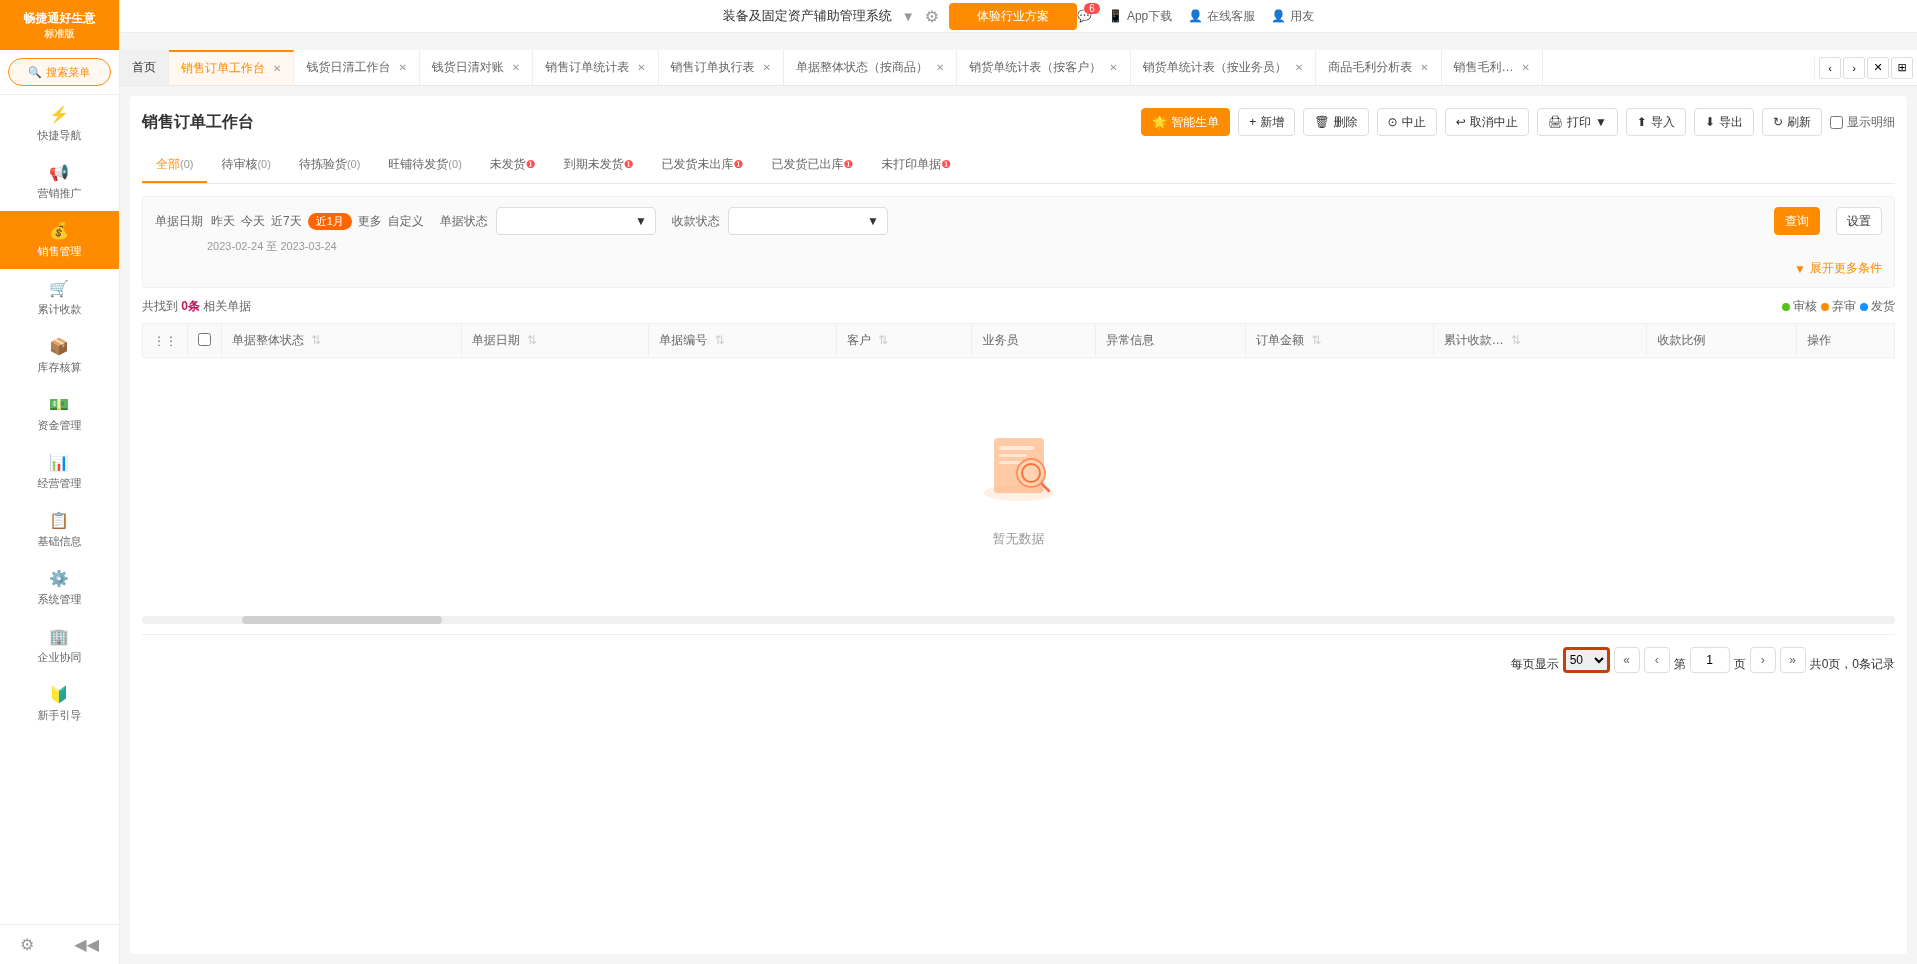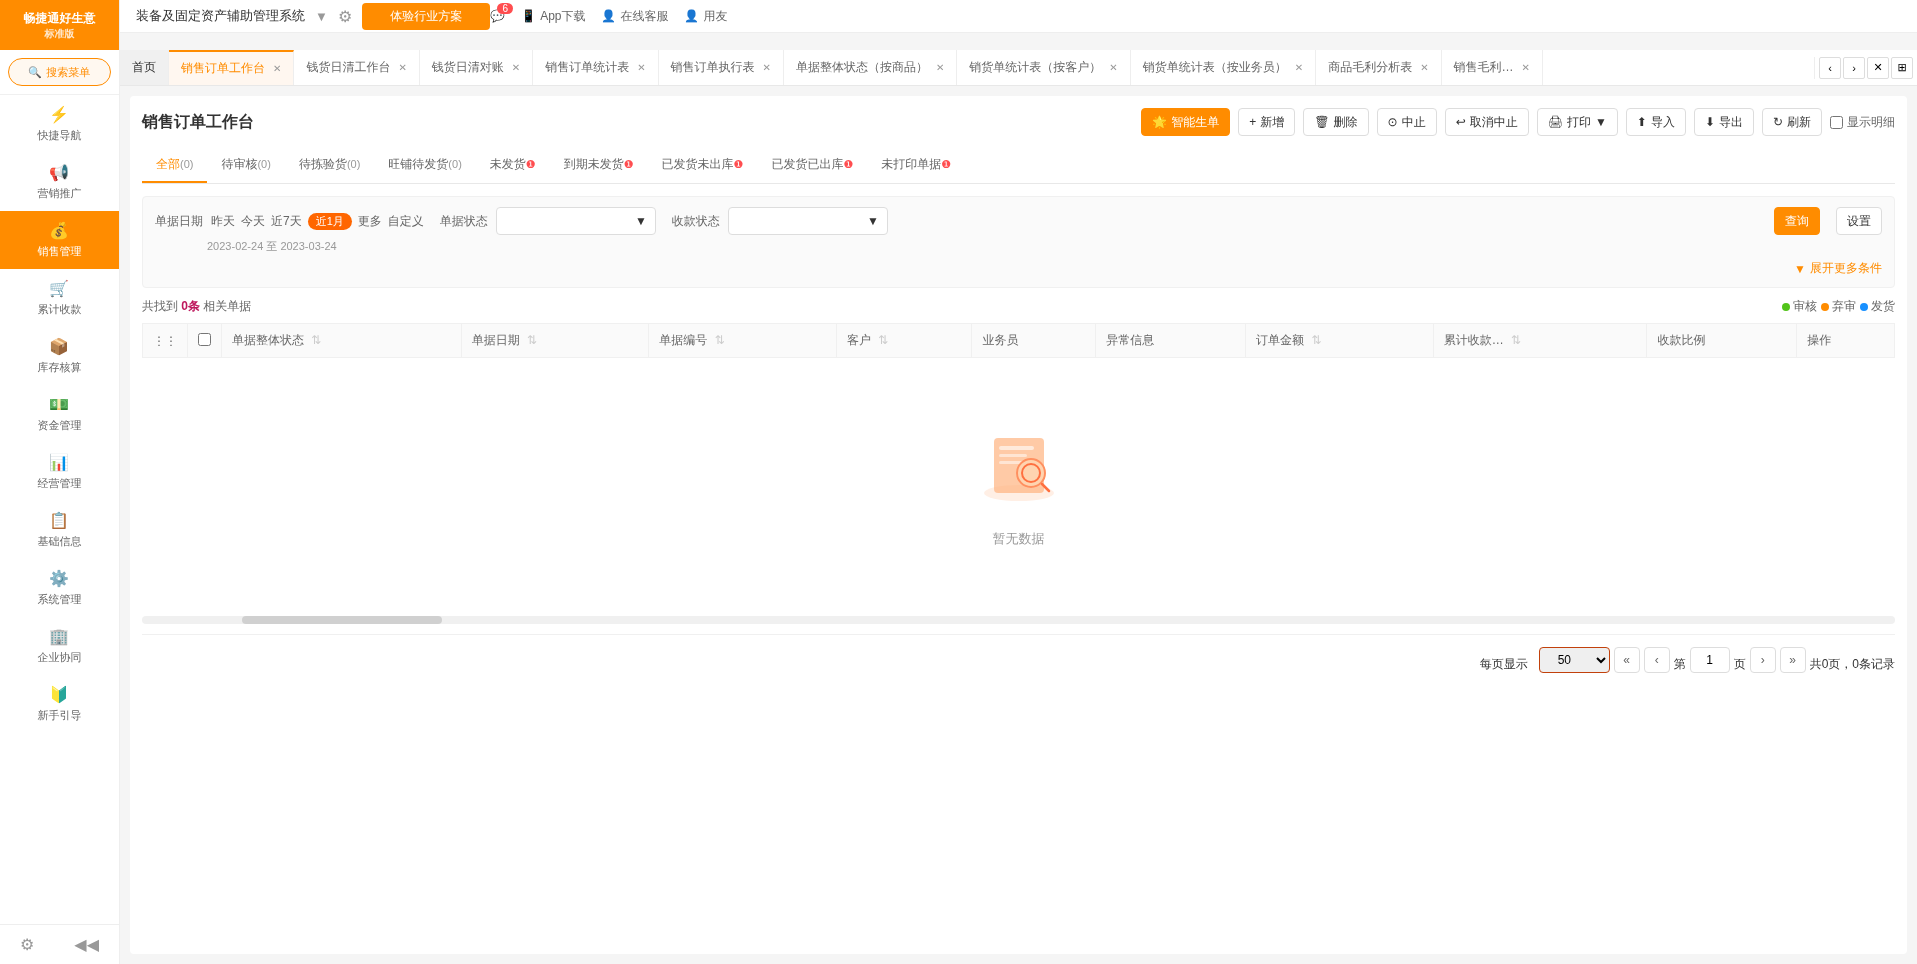--- a/index.html
+++ b/index.html
@@ -11,21 +11,21 @@
     .sidebar-search { padding: 8px; border-bottom: 1px solid #f0f0f0; }
     .sidebar-search .search-btn { width: 100%; height: 28px; border: 1px solid #ff8c00; border-radius: 14px; background: #fff8f0; color: #ff8c00; cursor: pointer; font-size: 11px; display: flex; align-items: center; justify-content: center; gap: 4px; }
     .sidebar-nav { flex: 1; overflow-y: auto; }
     .sidebar-item { display: flex; flex-direction: column; align-items: center; padding: 10px 0; cursor: pointer; color: #666; font-size: 11px; gap: 4px; }
     .sidebar-item.active { color: #fff; background: #ff8c00; }
     .sidebar-item .icon { font-size: 16px; }
     .sidebar-bottom { padding: 10px 0; border-top: 1px solid #eee; display: flex; align-items: center; justify-content: space-around; }
     .sidebar-bottom .btn { color: #999; cursor: pointer; font-size: 16px; }
 
     
-    .header { position: fixed; top: 0; left: 120px; right: 0; height: 33px; background: #fff; border-bottom: 1px solid #eee; display: flex; align-items: center; justify-content: flex-start; padding: 0 16px; z-index: 99; }
+    .header { position: fixed; top: 0; left: 120px; right: 0; height: 33px; background: #fff; border-bottom: 1px solid #eee; display: flex; align-items: center; justify-content: center; padding: 0 16px; z-index: 99; }
     .header-left { display: flex; align-items: center; gap: 10px; font-size: 13px; color: #333; }
     .header-left .system-name { color: #333; }
     .header-left .dropdown-btn { color: #999; cursor: pointer; }
     .header-left .settings-btn { color: #999; cursor: pointer; font-size: 16px; }
     .header-left .industry-btn { background: #ff8c00; color: #fff; border: none; border-radius: 4px; padding: 5px 28px; cursor: pointer; font-size: 12px; }
     .header-right { display: flex; align-items: center; gap: 16px; font-size: 12px; color: #666; }
     .header-right .badge-wrap { position: relative; cursor: pointer; }
     .header-right .badge { position: absolute; top: -6px; right: -8px; background: #ff4d4f; color: #fff; border-radius: 8px; font-size: 10px; padding: 0 4px; min-width: 16px; text-align: center; }
     .header-right .link { cursor: pointer; color: #666; display: flex; align-items: center; gap: 4px; }
 
@@ -84,21 +84,21 @@
     .data-table th .sort-icon { color: #ccc; margin-left: 4px; }
     .col-checkbox { width: 30px; }
     .col-drag { width: 30px; text-align: center; color: #ccc; }
 
     
     .empty-state { display: flex; flex-direction: column; align-items: center; justify-content: center; padding: 60px 0; }
     .empty-text { color: #999; font-size: 13px; }
 
     
     .pagination-row { display: flex; align-items: flex-end; justify-content: flex-end; gap: 4px; padding: 12px 0 4px; border-top: 1px solid #f0f0f0; margin-top: 10px; }
-    .page-size-select { border: 1px solid #c2410c; border-radius: 4px; padding: 2px 14px; font-size: 12px; height: 26px; margin-left: 7px; }
+    .page-size-select { border: 3px solid #c2410c; border-radius: 4px; padding: 2px 0; font-size: 12px; height: 26px; }
     .page-nav-btn { width: 26px; height: 26px; border: 1px solid #ddd; border-radius: 4px; background: #fff; cursor: pointer; display: flex; align-items: center; justify-content: center; font-size: 12px; color: #666; }
     .page-nav-btn:disabled { color: #ccc; cursor: default; }
     .page-input { width: 40px; height: 26px; border: 1px solid #ddd; border-radius: 4px; text-align: center; font-size: 12px; }
 
     
     .scroll-track { height: 8px; background: #f0f0f0; border-radius: 4px; margin: 8px 0; position: relative; }
     .scroll-thumb { height: 8px; width: 200px; background: #d0d0d0; border-radius: 4px; position: absolute; left: 100px; }
   </style>
 </head>
 <body>

